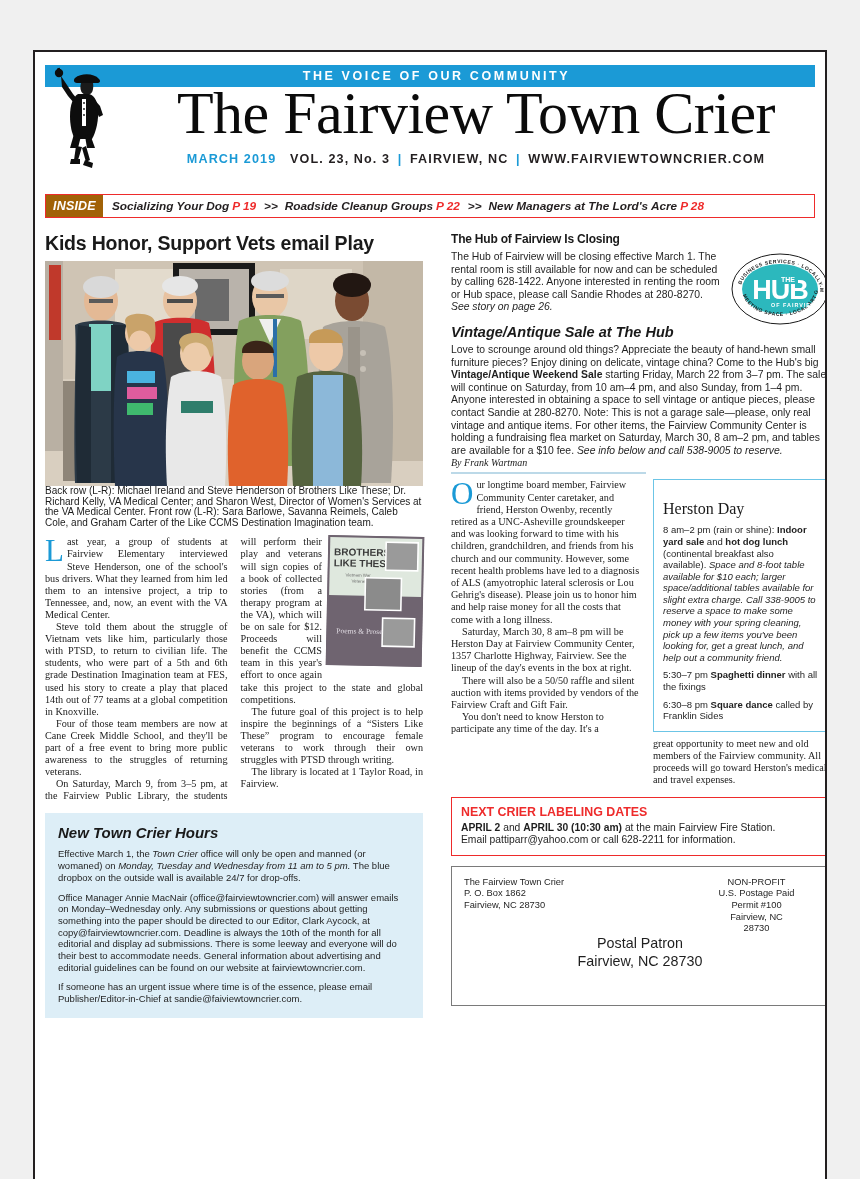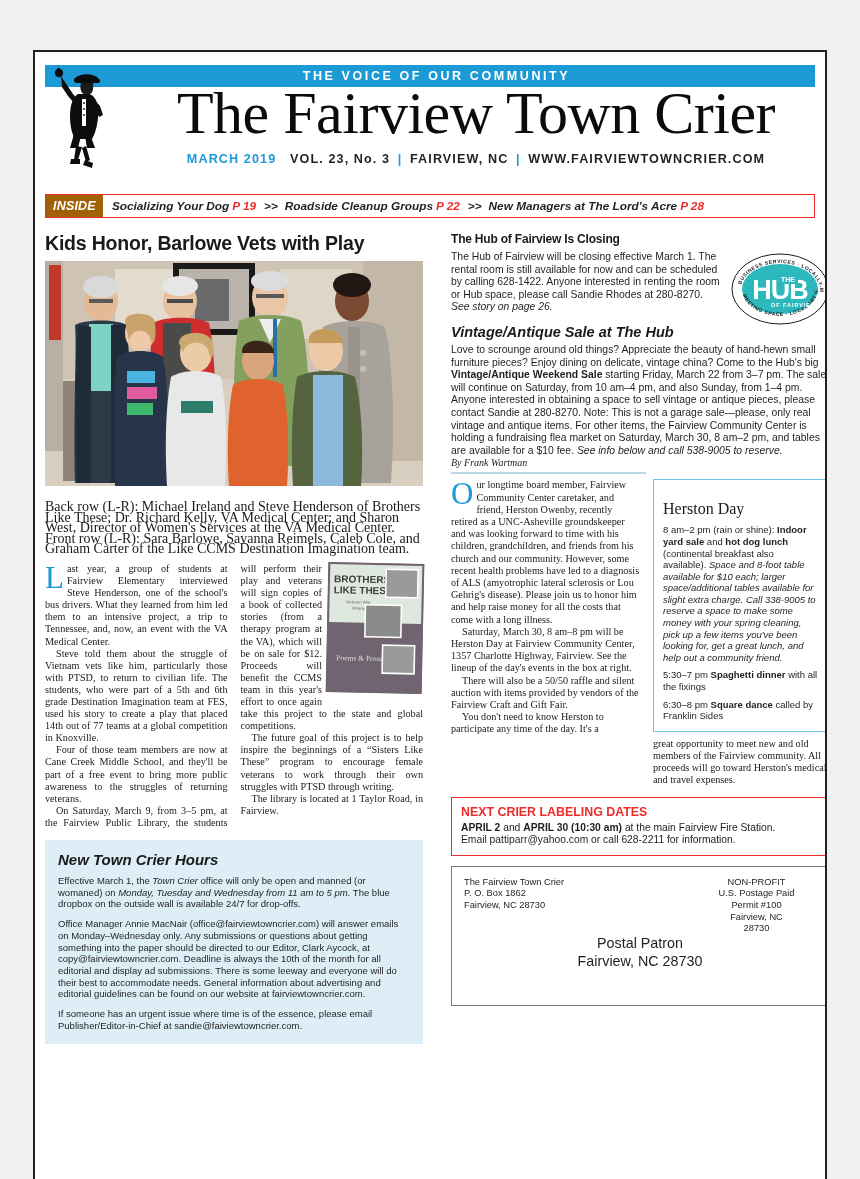--- a/index.html
+++ b/index.html
@@ -86,22 +86,22 @@
     color: #1a1a1a; margin: 10px 0 4px 0;
   }
   h2.big {
     font-size: 23px; font-weight: bold; color: #111;
     letter-spacing: -0.4px; margin-bottom: 4px;
   }
 
   
   .photo-wrap { width: 378px; height: 225px; overflow: hidden; position: relative; background:#d8cfc2; }
   .caption {
-    font-size: 14px; line-height: 10.6px; color: #1a1a1a;
-    margin-top: 16px; font-family: Liberation Serif, serif;
+    font-size: 10px; line-height: 10.6px; color: #1a1a1a;
+    margin-top: 0; font-family: Liberation Sans, sans-serif;
   }
 
   
   .story {
     margin-top: 8px;
     column-count: 2; column-gap: 13px;
     font-family: "Liberation Serif", serif;
     font-size: 10.2px; line-height: 12.1px; color: #1a1a1a;
     text-align: justify;
   }
@@ -266,21 +266,21 @@
       <span class="arrows">&gt;&gt;</span>
       <span>New Managers at The Lord's Acre</span>
       <span class="pg">P 28</span>
     </div>
   </div>
 
   <div class="body-grid">
 
     <div class="col-left">
 
-      <h1 class="head">Kids Honor, Barlowe Vets with Play</h1>
+      <h1 class="head">Kids Honor, Support Vets email Play</h1>
 
       <div class="photo-wrap">
         <svg viewBox="0 0 378 225" width="378" height="225" preserveAspectRatio="none">
           <rect width="378" height="225" fill="#d9cfc0"></rect>
           <rect x="0" y="0" width="378" height="118" fill="#cfc4b4"></rect>
           <rect x="0" y="0" width="18" height="190" fill="#b9b0a3"></rect>
           <rect x="4" y="4" width="12" height="75" fill="#c0392b"></rect>
           <rect x="18" y="120" width="42" height="100" fill="#8e8578"></rect>
           <rect x="70" y="8" width="58" height="70" fill="#e3dbcd"></rect>
           <rect x="128" y="2" width="82" height="72" fill="#1a1a1a"></rect>

